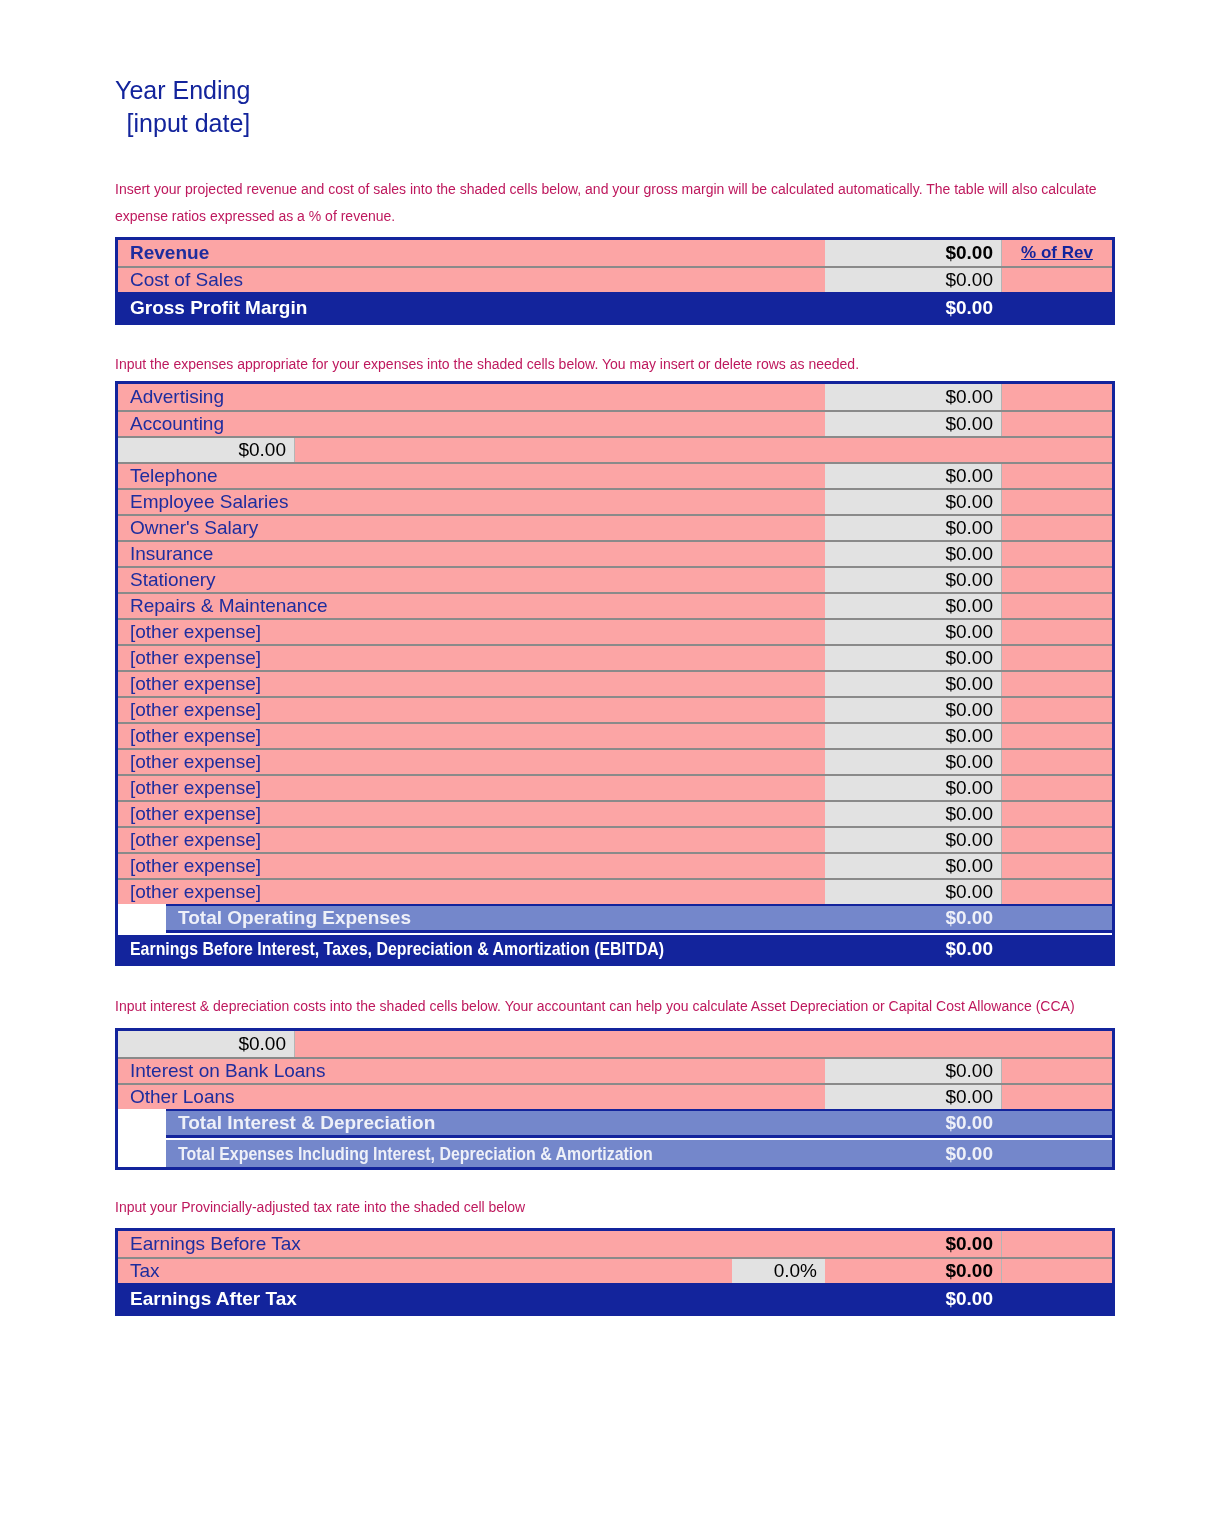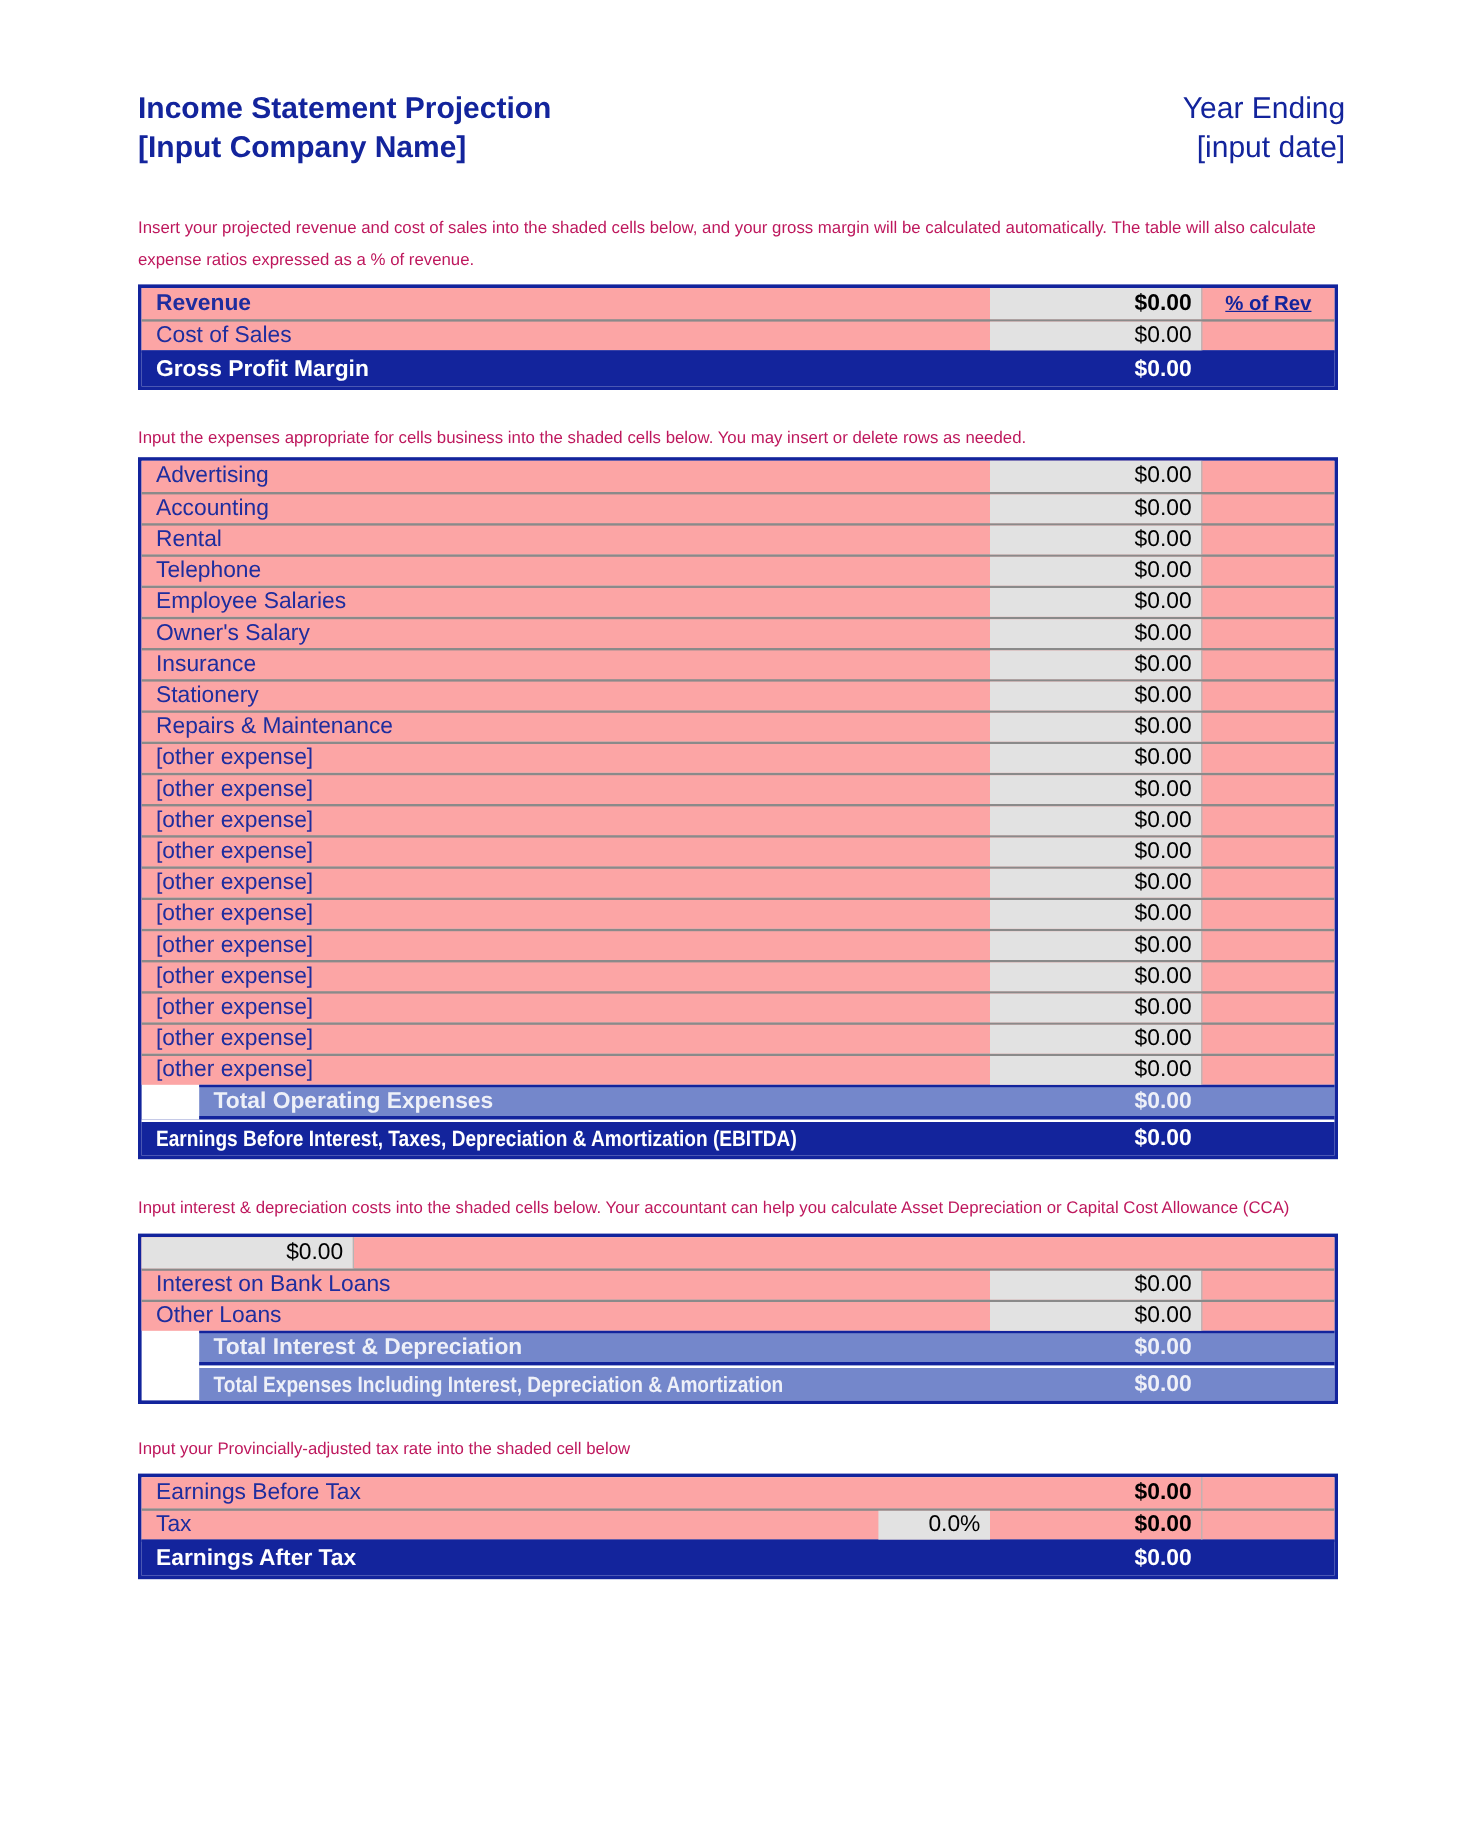--- a/index.html
+++ b/index.html
@@ -53,24 +53,20 @@
   .pct{font-size:17px;font-weight:bold;text-decoration:underline;color:var(--navy);}
   .rate-box{width:93px;margin-left:auto;align-self:stretch;background:var(--shade);
     display:flex;align-items:center;justify-content:flex-end;padding-right:8px;font-size:19px;color:#000;}
 </style>
 </head>
 <body>
 
 <div class="page">
 
   <div class="doc-header">
-    <div class="title-left">
-      <div>Income Statement Projection</div>
-      <div>[Input Company Name]</div>
-    </div>
     <div class="title-right">
       <div>Year Ending</div>
       <div>[input date]</div>
     </div>
   </div>
 
   <div class="para p1">Insert your projected revenue and cost of sales into the shaded cells below, and your gross margin will be calculated automatically. The table will also calculate expense ratios expressed as a % of revenue.</div>
 
   <div class="tbl t1">
       <div class="row plain">
@@ -91,41 +87,38 @@
       </div>
       <div class="row dark navy-top">
         <div class="cell-label">
           <span>Gross Profit Margin</span>
         </div>
         <div class="cell-value">$0.00</div>
         <div class="cell-right"></div>
       </div>
     </div>
 
-  <div class="para p2">Input the expenses appropriate for cells business into the shaded cells below. You may insert or delete rows as needed.</div>
+  <div class="para p2">Input the expenses appropriate for your expenses into the shaded cells below. You may insert or delete rows as needed.</div>
 
   <div class="tbl t2">
       <div class="row plain">
         <div class="cell-label">
           <span>Advertising</span>
         </div>
         <div class="cell-value shaded">$0.00</div>
         <div class="cell-right"></div>
       </div>
       <div class="row plain sep-top">
         <div class="cell-label">
           <span>Accounting</span>
         </div>
         <div class="cell-value shaded">$0.00</div>
         <div class="cell-right"></div>
       </div>
       <div class="row plain sep-top">
-        <div class="cell-label">
-          <span>Rental</span>
-        </div>
         <div class="cell-value shaded">$0.00</div>
         <div class="cell-right"></div>
       </div>
       <div class="row plain sep-top">
         <div class="cell-label">
           <span>Telephone</span>
         </div>
         <div class="cell-value shaded">$0.00</div>
         <div class="cell-right"></div>
       </div>

